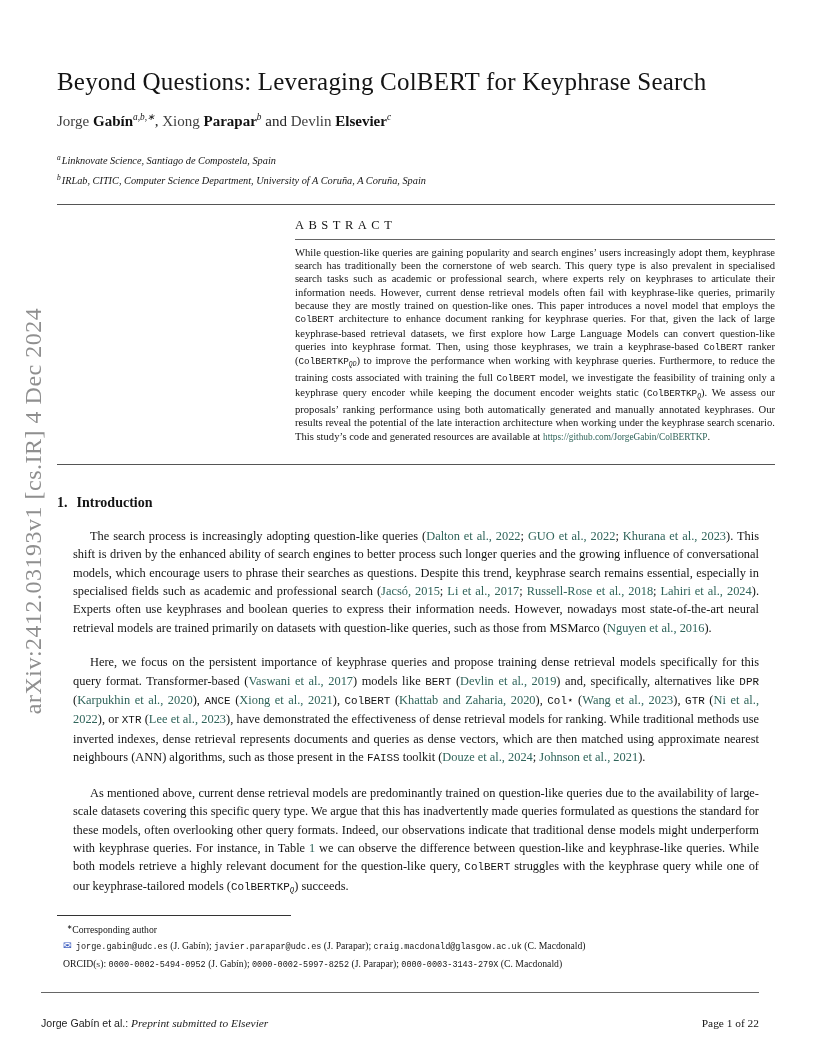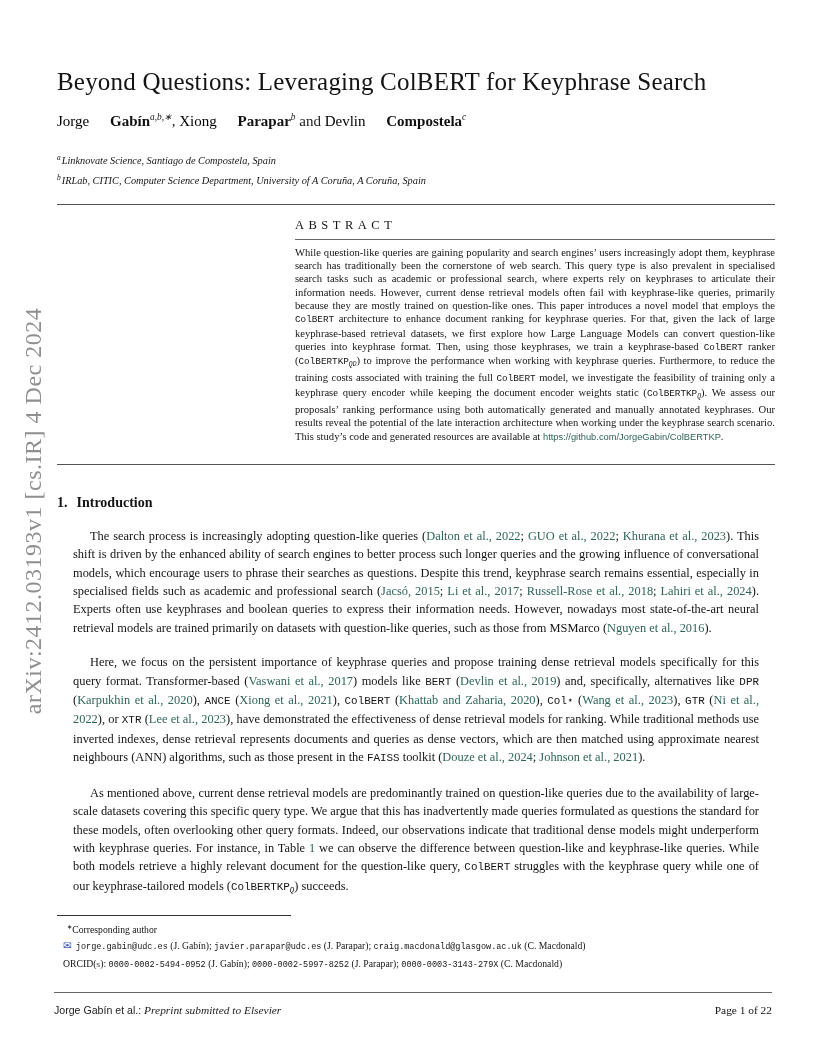--- a/index.html
+++ b/index.html
@@ -14,22 +14,22 @@
   .watermark {
     position:absolute; left:20px; top:792px; width:562px; height:32px;
     transform-origin:0 0; transform:rotate(-90deg);
     font-size:24px; color:var(--wm,#8f8f8f); text-align:center;
     letter-spacing:0.5px; white-space:nowrap;
   }
 
   .title { margin:60px 0 0 0; font-size:25px; font-weight:normal; letter-spacing:0.2px; }
 
   .authors { margin-top:15px; font-size:15px; }
-  .authors .given { color:#000000; }
-  .authors .family { color:#111; font-weight:600;margin-left:17px; }
+  .authors .given { color:#404040; }
+  .authors .family { color:#111; font-weight:600; }
   .authors sup { font-style:italic; font-size:0.62em; }
   .authors .sep { color:#222; }
 
   .affils { margin-top:20px; }
   .affil { font-style:italic; font-size:10.3px; line-height:16.5px; }
   .affil sup { font-size:0.72em; margin-right:1px; }
 
   .rule-full { border:none; border-top:1px solid #555; margin:14px 0 0 0; }
 
   .abstract-row { display:flex; }
@@ -43,55 +43,55 @@
 
   .section-heading { margin:30px 0 8px 0; font-size:14px; font-weight:bold; }
   .section-heading .sec-num { margin-right:9px; }
 
   .body-par { margin:16px; font-size:12.4px; line-height:18.4px; text-align:justify; text-indent:17px; }
 
   
   .sg-p  { }
   .sg-c  { color:var(--link,#2e6359); }
   .sg-m  { font-family:"Liberation Mono", monospace; font-size:0.88em; }
-  .sg-mc { font-family:Liberation Sans, sans-serif; font-size:0.88em; color:var(--link,#2e6359); }
+  .sg-mc { font-family:Liberation Serif, serif; font-size:0.88em; color:var(--link,#2e6359); }
   .sg-ms { font-family:"Liberation Mono", monospace; font-size:0.6em; font-style:italic; vertical-align:-0.3em; }
   .sg-sup{ vertical-align:super; font-size:0.65em; }
   .sg-sc { font-variant:small-caps; }
 
   .footnote { margin-top:4px; font-size:9.7px; line-height:15.6px; }
   .fn-rule { width:234px; border:none; border-top:1px solid #333; margin:0 0 3px 0; }
   .fn-star { padding-left:10px; }
   .fn-line { padding-left:6px; }
   .mail-icon { color:var(--mail,#3a5bbf); font-size:10.5px; margin-right:4px; }
 
   .footer {
-    position:absolute; left:54px; top:992px; width:718px;
-    border-top:1px solid #666; padding-top:11px;
+    position:absolute; left:41px; top:992px; width:718px;
+    border-top:1px solid #666; padding-top:24px;
     display:flex; justify-content:space-between; align-items:baseline;
   }
   .footer-left { font-family:"Liberation Sans", sans-serif; font-size:10.6px; color:#222; }
   .footer-left .f-ital { font-family:"Liberation Serif", serif; font-style:italic; font-size:11.4px; }
   .footer-right { font-size:11.4px; }
 </style>
 </head>
 <body>
 
 <div class="page">
 
   <div class="watermark">arXiv:2412.03193v1  [cs.IR]  4 Dec 2024</div>
 
   <div class="content">
 
     <h1 class="title">Beyond Questions: Leveraging ColBERT for Keyphrase Search</h1>
 
     <div class="authors">
       <span><span class="given">Jorge </span><span class="family">Gabín</span><sup>a,b,∗</sup><span class="sep">,  </span></span>
       <span><span class="given">Xiong </span><span class="family">Parapar</span><sup>b</sup><span class="sep"> and  </span></span>
-      <span><span class="given">Devlin </span><span class="family">Compostela</span><sup>c</sup></span>
+      <span><span class="given">Devlin </span><span class="family">Elsevier</span><sup>c</sup></span>
     </div>
 
     <div class="affils">
       <div class="affil"><sup>a</sup><span>Linknovate Science, Santiago de Compostela, Spain</span></div>
       <div class="affil"><sup>b</sup><span>IRLab, CITIC, Computer Science Department, University of A Coruña, A Coruña, Spain</span></div>
     </div>
 
     <hr class="rule-full">
 
     <div class="abstract-row">

